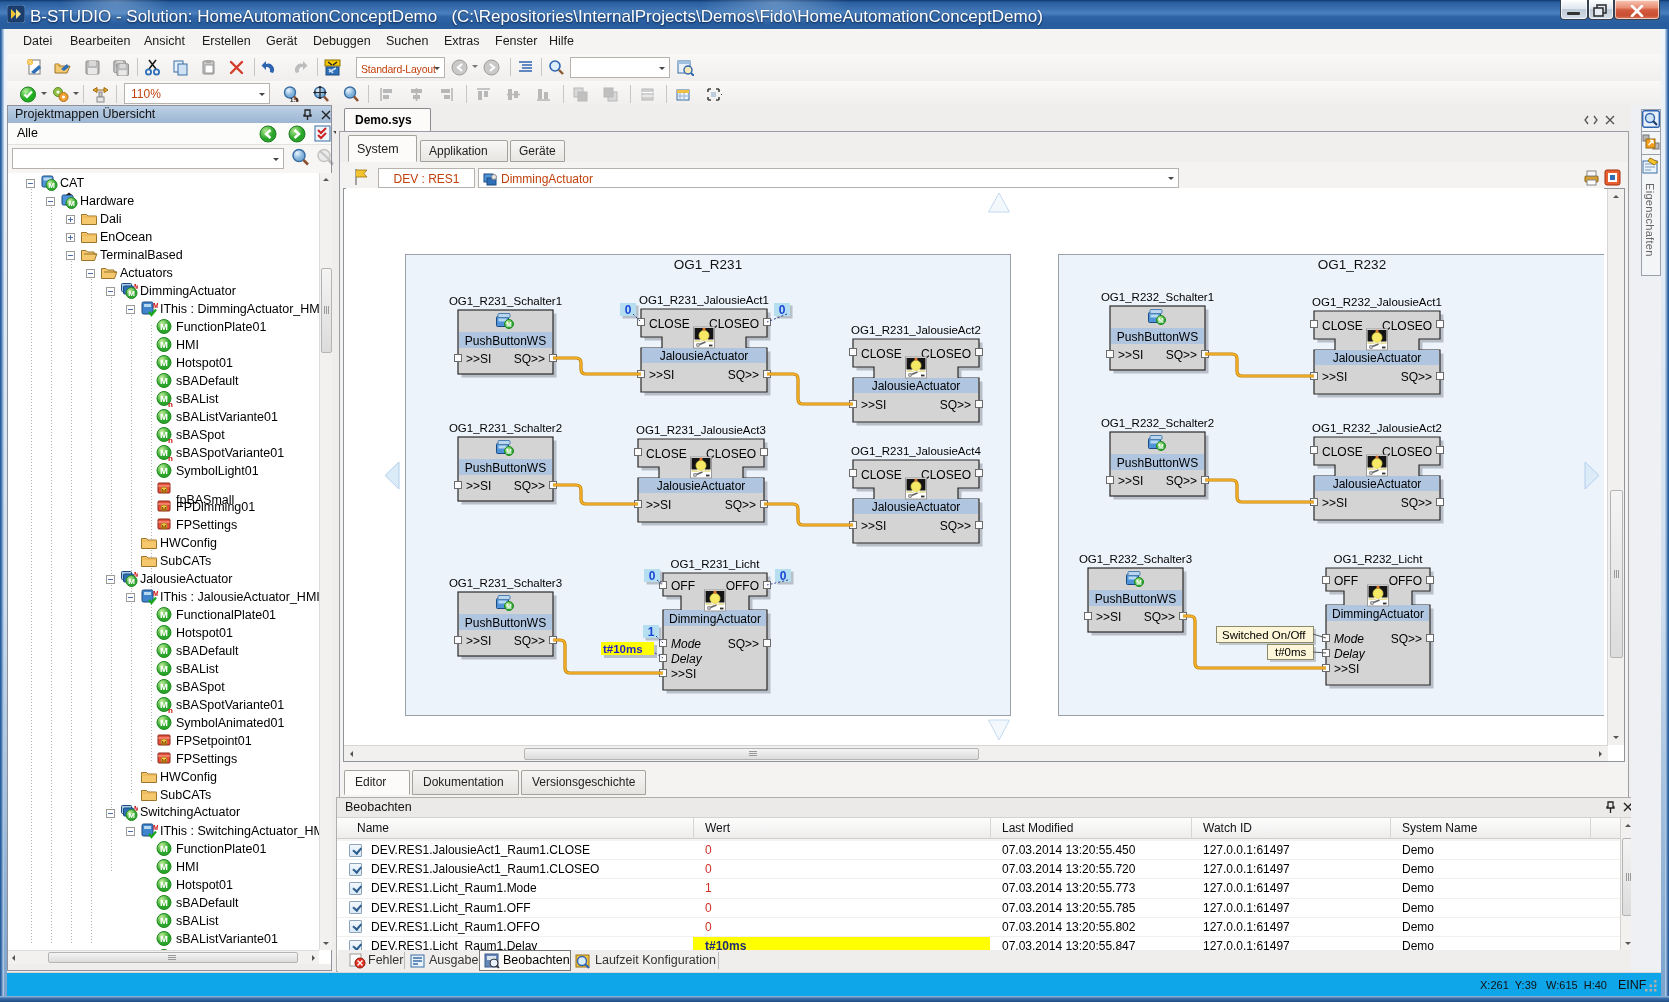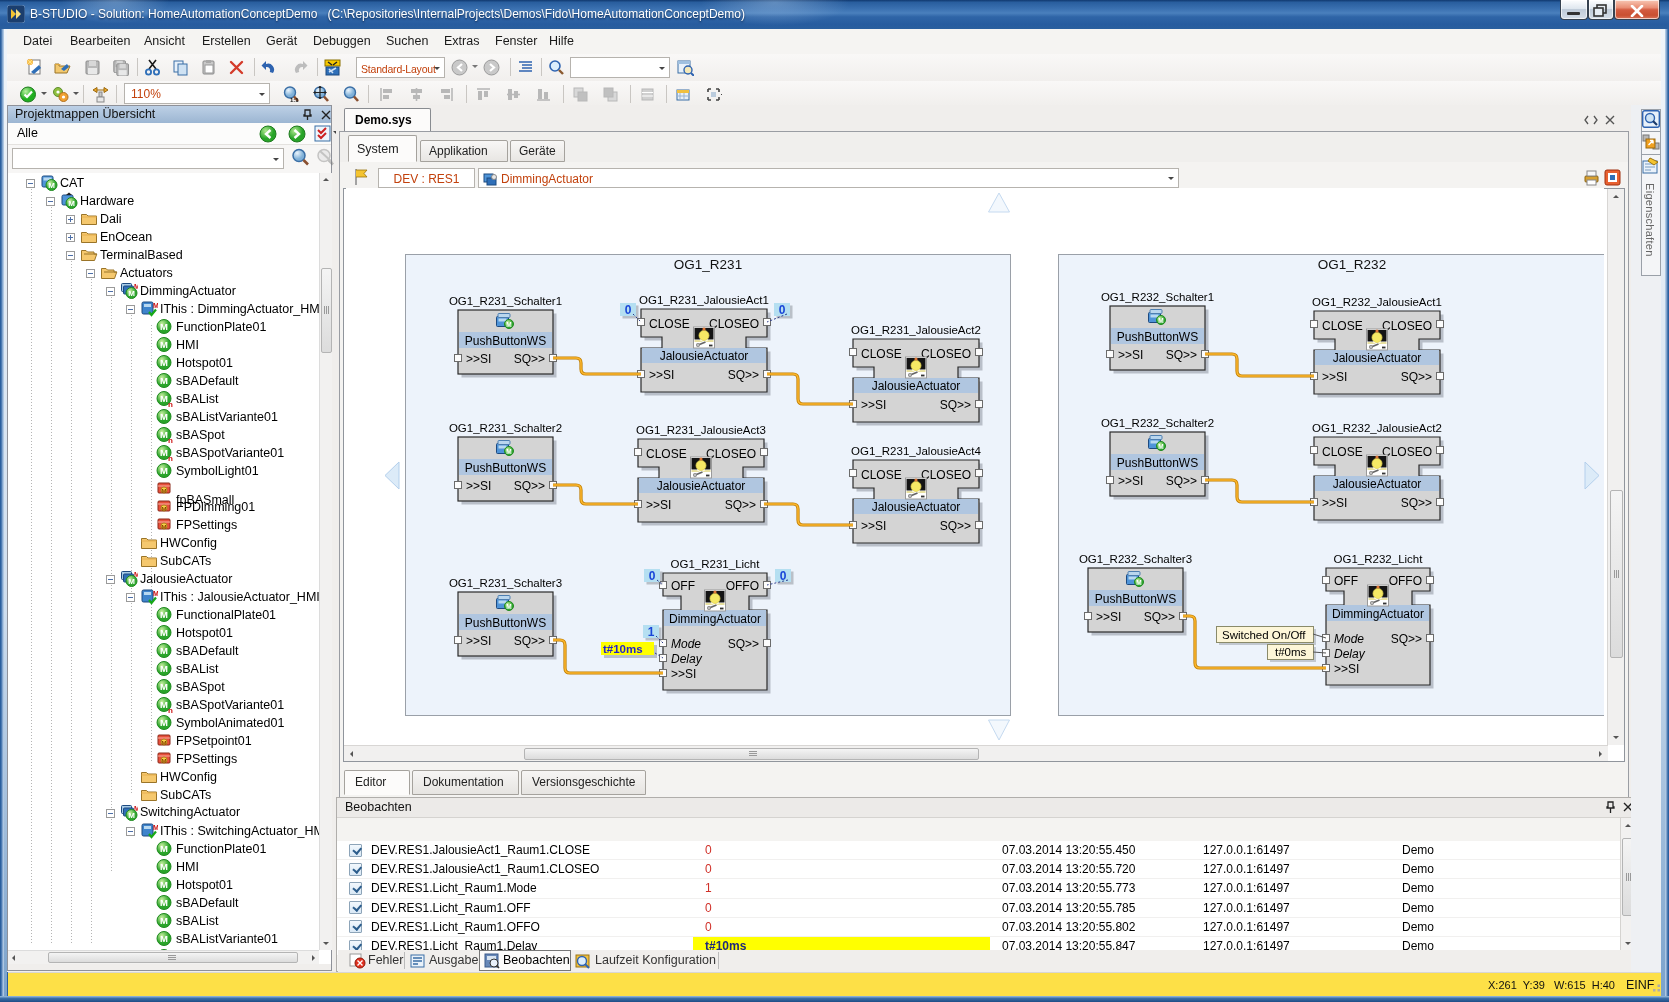--- a/index.html
+++ b/index.html
@@ -1,21 +1,21 @@
 <!DOCTYPE html>
 <html><head><meta charset="utf-8"><style>
 *{margin:0;padding:0;box-sizing:border-box}
 html,body{width:1669px;height:1002px;overflow:hidden}
 body{position:relative;font-family:"Liberation Sans",sans-serif;background:#2c5f9e;font-size:12px}
 .abs{position:absolute}
 .titlebar{left:0;top:0;width:1669px;height:29px;
  background:linear-gradient(180deg,#10386e 0%,#295e9e 8%,#3a70b0 30%,#4a80bd 45%,#2f65a7 58%,#275c9f 85%,#2a5f9e 100%);}
 .titleglow1{left:60px;top:0;width:110px;height:24px;background:radial-gradient(ellipse at 50% 0%,rgba(190,215,240,.38),rgba(190,215,240,0) 70%);}
 .titleglow2{left:700px;top:0;width:150px;height:26px;background:radial-gradient(ellipse at 50% 10%,rgba(185,212,240,.38),rgba(185,212,240,0) 70%);}
-.titletext{left:30px;top:7px;color:#fff;font-size:12px;text-shadow:0 1px 2px rgba(0,20,50,.8);white-space:nowrap}
+.titletext{left:30px;top:7px;color:#fff;font-size:17px;text-shadow:0 1px 2px rgba(0,20,50,.8);white-space:nowrap}
 .winbtn{top:0;height:20px;border:1px solid #35414f;border-top:none;border-radius:0 0 4px 4px;
  background:linear-gradient(180deg,#fdfeff 0%,#dfe7ef 45%,#c0ccd9 50%,#d4dde7 100%);box-shadow:inset 0 0 0 1px rgba(255,255,255,.65)}
 .winbtn.close{background:linear-gradient(180deg,#f8c7b4 0%,#e98e75 40%,#d35b40 52%,#c94f31 80%,#d9735a 100%)}
 .menubar{left:4px;top:29px;width:1661px;height:31px;background:#f5f4f2;border-bottom:1px solid #e8e6e3}
 .menubar span{font-size:12.5px;color:#1a1a1a;white-space:nowrap}
 .tb{left:4px;width:1661px;background:linear-gradient(180deg,#f9f8f7,#f1efed);}
 .tb1{top:54px;height:27px}
 .tb2{top:81px;height:25px;border-bottom:1px solid #d9d6d2}
 .ico{position:absolute;top:5px;width:17px;height:17px}
 .tsep{position:absolute;top:4px;width:1px;height:18px;background:#c9c6c2}
@@ -54,21 +54,21 @@
 
 .watch{left:336px;top:797px;width:1302px;height:175px;background:#f4f3f1;border:1px solid #b0aeab}
 .whead{position:absolute;left:0;top:0;width:1300px;height:20px;background:#eceae8;font-size:12.5px;padding:2px 0 0 8px;color:#111;border-bottom:1px solid #d5d3d0}
 .wtablehead{position:absolute;left:0;top:20px;width:1285px;height:21px;background:linear-gradient(180deg,#fdfdfd,#eeedec);border-bottom:1px solid #cfcdca}
 .wcol{position:absolute;top:3px;font-size:12px;color:#111}
 .wcolsep{position:absolute;top:0;width:1px;height:21px;background:#d8d6d3}
 .wrow{position:absolute;left:0;width:1285px;height:19.2px;background:#fff;border-bottom:1px solid #f1f0ef;font-size:12px;color:#000}
 .cb{position:absolute;left:12px;top:2.5px;width:13px;height:13px;background:linear-gradient(180deg,#f2f8fd,#d9e8f5);border:1px solid #8da4b8;border-radius:1px}
 .cb:after{content:"";position:absolute;left:2.5px;top:2px;width:6px;height:3.5px;border-left:2px solid #2c5d8c;border-bottom:2px solid #2c5d8c;transform:rotate(-50deg)}
 .red{color:#d03028}
-.statusbar{left:8px;top:972px;width:1661px;height:24px;background:#fde047;border-top:1px solid #d9d6d2;font-size:12.5px;color:#111}
+.statusbar{left:0;top:972px;width:1661px;height:24px;background:#0ea5e9;border-top:1px solid #d9d6d2;font-size:12.5px;color:#111}
 .rstrip{left:1631px;top:105px;width:34px;height:867px;background:#eef0f3}
 .vertical-text{position:absolute;left:13px;top:78px;writing-mode:vertical-rl;font-size:11px;color:#666;letter-spacing:.3px}
 </style></head><body>
 
 <div class="abs titlebar"></div>
 <div class="abs titleglow1"></div>
 <div class="abs titleglow2"></div>
 <svg class="abs" style="left:7px;top:5px" width="18" height="18">
  <rect x="0" y="0" width="18" height="18" rx="3" fill="#1b3e6e" stroke="#5b83b4"></rect>
  <path d="M4 4 L9 9 L4 14 Z" fill="#f4c430"></path>
@@ -1274,20 +1274,32 @@
     <path d="M1313 652 L1326 653" stroke="#555" stroke-width="1"></path>
   </svg>
 <div class="abs watch">
     <div class="whead">Beobachten
 <svg style="position:absolute;left:1268px;top:3px" width="11" height="13">
         <path d="M3 1 H8 V6 H9 V7 H2 V6 H3 Z M5.5 7 V12" stroke="#222" fill="none" stroke-width="1.3"></path>
       </svg>
 <svg style="position:absolute;left:1286px;top:4px" width="10" height="10">
         <path d="M1 1 L9 9 M9 1 L1 9" stroke="#222" stroke-width="1.4"></path>
       </svg></div>
+    <div class="wtablehead">
+      <span class="wcol" style="left:20px">Name</span>
+      <span class="wcol" style="left:368px">Wert</span>
+      <span class="wcol" style="left:665px">Last Modified</span>
+      <span class="wcol" style="left:866px">Watch ID</span>
+      <span class="wcol" style="left:1065px">System Name</span>
+      <span class="wcolsep" style="left:356px"></span>
+      <span class="wcolsep" style="left:653px"></span>
+      <span class="wcolsep" style="left:854px"></span>
+      <span class="wcolsep" style="left:1053px"></span>
+      <span class="wcolsep" style="left:1253px"></span>
+    </div>
     <div class="wrow" style="top:43px">
       <span class="cb"></span>
       <span style="position:absolute;left:34px;top:2px">DEV.RES1.JalousieAct1_Raum1.CLOSE</span>
       <span class="red" style="position:absolute;left:368px;top:2px">0</span>
       <span style="position:absolute;left:665px;top:2px">07.03.2014 13:20:55.450</span>
       <span style="position:absolute;left:866px;top:2px">127.0.0.1:61497</span>
       <span style="position:absolute;left:1065px;top:2px">Demo</span>
     </div>
     <div class="wrow" style="top:62.2px">
       <span class="cb"></span>

